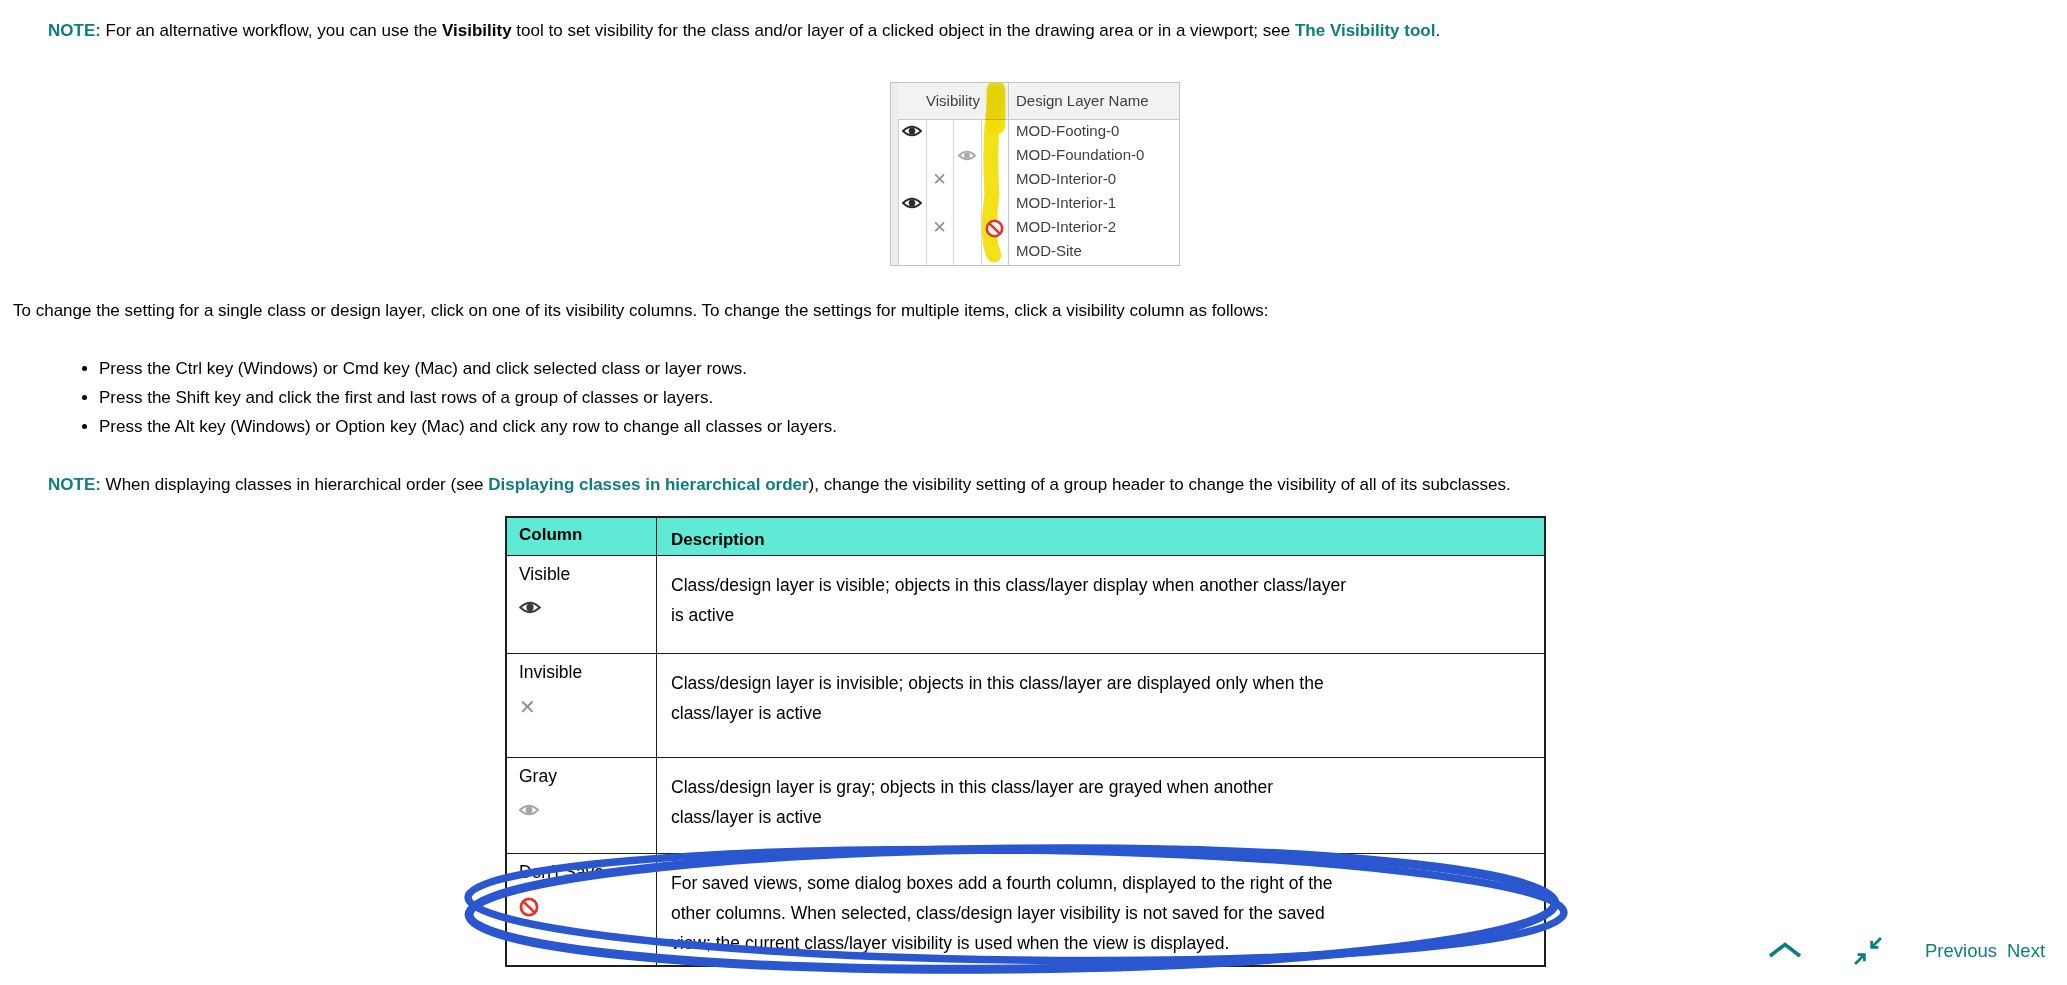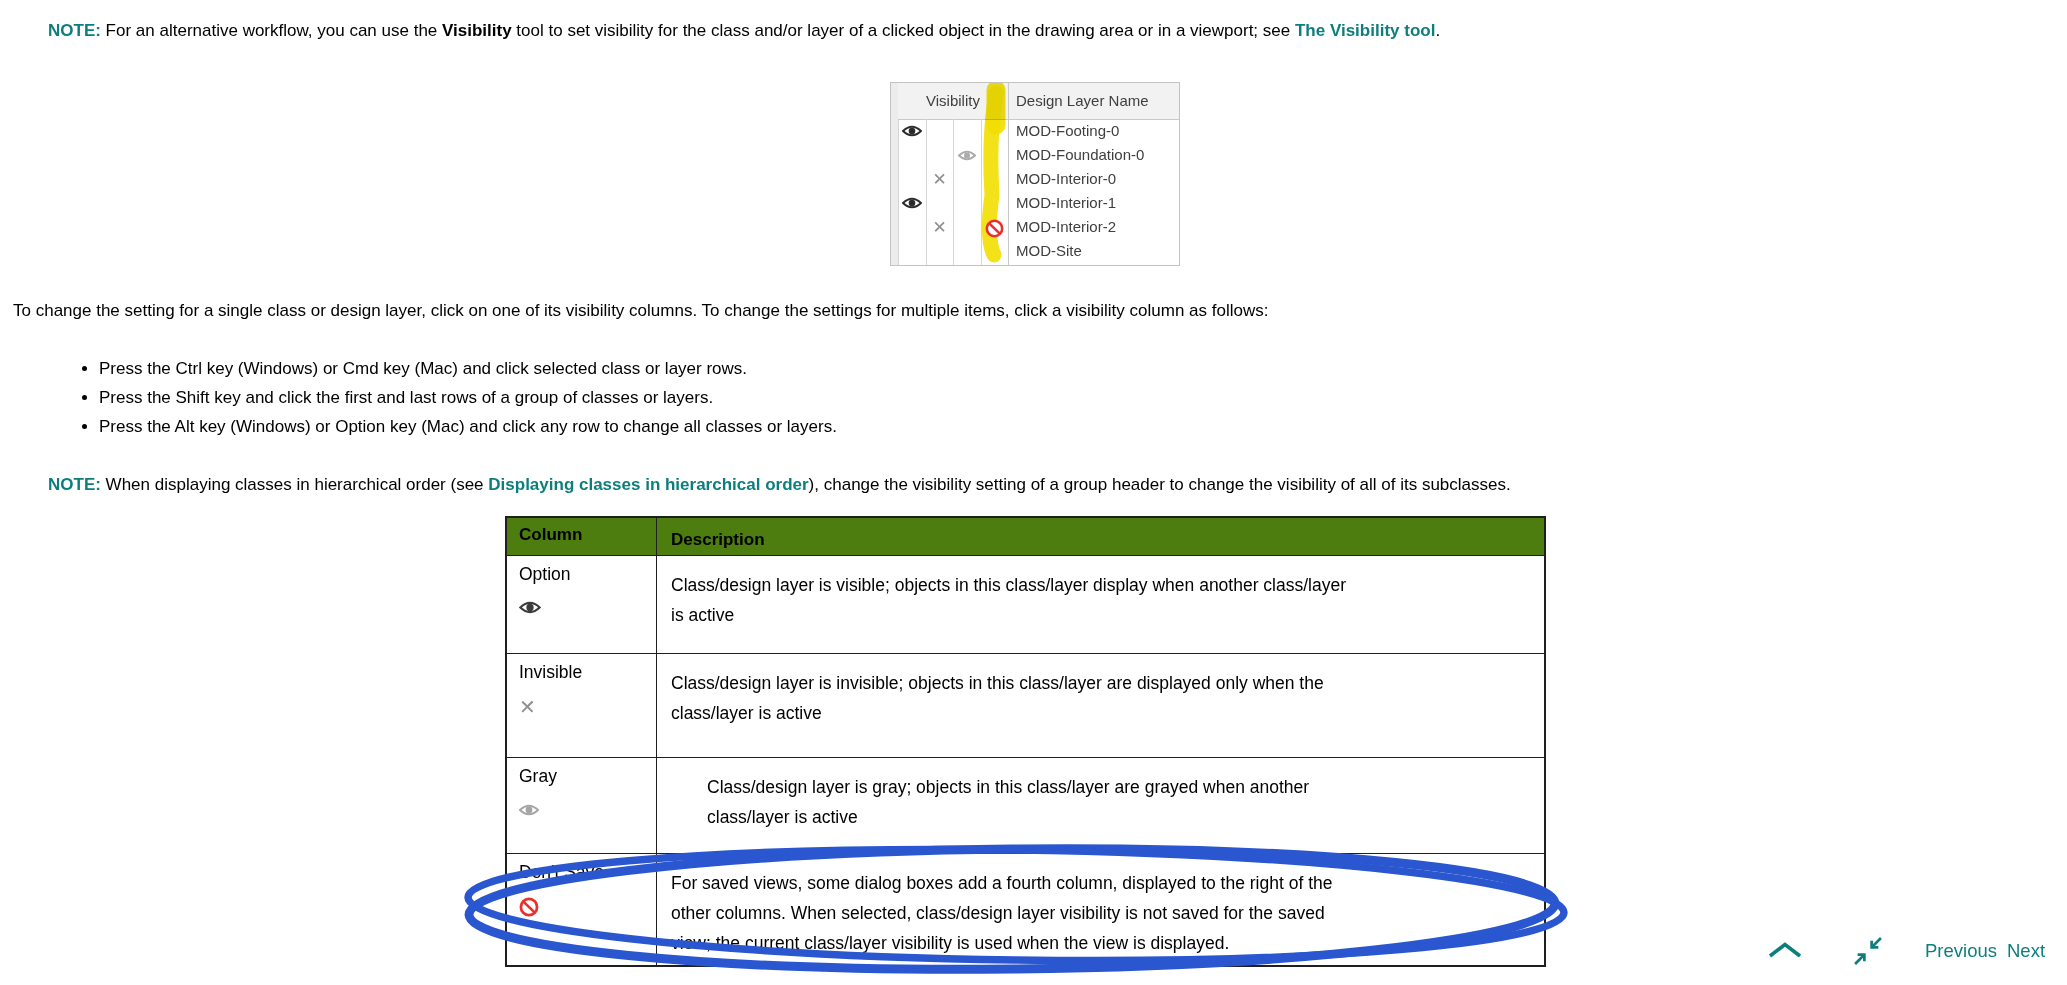--- a/index.html
+++ b/index.html
@@ -40,26 +40,26 @@
 
   
   #vt { position:absolute; left:505px; top:516px; width:1041px;
         border:2px solid #1f1f1f; background:#fff; box-sizing:border-box; }
   .vt-row { display:flex; border-top:1px solid #1f1f1f; box-sizing:border-box; }
   .vt-row:first-child { border-top:none; }
   .vt-c1 { width:150px; flex:none; border-right:1px solid #1f1f1f;
            padding:8px 12px; box-sizing:border-box; font-size:17.5px; }
   .vt-c2 { flex:1; padding:14px 24px 8px 14px; box-sizing:border-box;
            font-size:17.5px; line-height:30px; white-space:pre-line; }
-  .vt-header { background:#4d7c0f; height:37px; }
+  .vt-header { background:#5eead4; height:37px; }
   .vt-header .vt-c1, .vt-header .vt-c2 { font-weight:bold; font-size:17px; padding-top:7px; }
   .vt-icon { margin-top:14px; }
   #row-visible  { height:98px; }
   #row-invisible{ height:104px; }
-  #row-gray     { height:96px;gap:36px; }
+  #row-gray     { height:96px; }
   #row-dontsave { height:112px; }
 
   
   #annot { position:absolute; left:455px; top:830px; width:1130px; height:160px;
            pointer-events:none; z-index:5; overflow:visible; }
 
   
   .navicon { position:absolute; cursor:pointer; }
   #nav-top { left:1768px; top:942px; }
   #nav-collapse { left:1853px; top:936px; }
@@ -137,21 +137,21 @@
   <span class="teal">NOTE:</span><span> When displaying classes in hierarchical order (see </span><a class="doc-link">Displaying classes in hierarchical order</a><span>), change the visibility setting of a group header to change the visibility of all of its subclasses.</span>
 </div>
 
 <div id="vt">
   <div class="vt-row vt-header">
     <div class="vt-c1">Column</div>
     <div class="vt-c2">Description</div>
   </div>
   <div id="row-visible" class="vt-row">
     <div class="vt-c1">
-      <div>Option</div>
+      <div>Visible</div>
       <div class="vt-icon">
         <svg width="22" height="15" viewBox="0 0 20 14">
             <path d="M1 7 Q10 -1.5 19 7 Q10 15.5 1 7 Z" fill="none" stroke="#3c3c3c" stroke-width="2"></path>
             <circle cx="10" cy="7" r="3.4" fill="#3c3c3c"></circle>
           </svg>
       </div>
     </div>
     <div class="vt-c2">Class/design layer is visible; objects in this class/layer display when another class/layer
 is active</div>
   </div>

